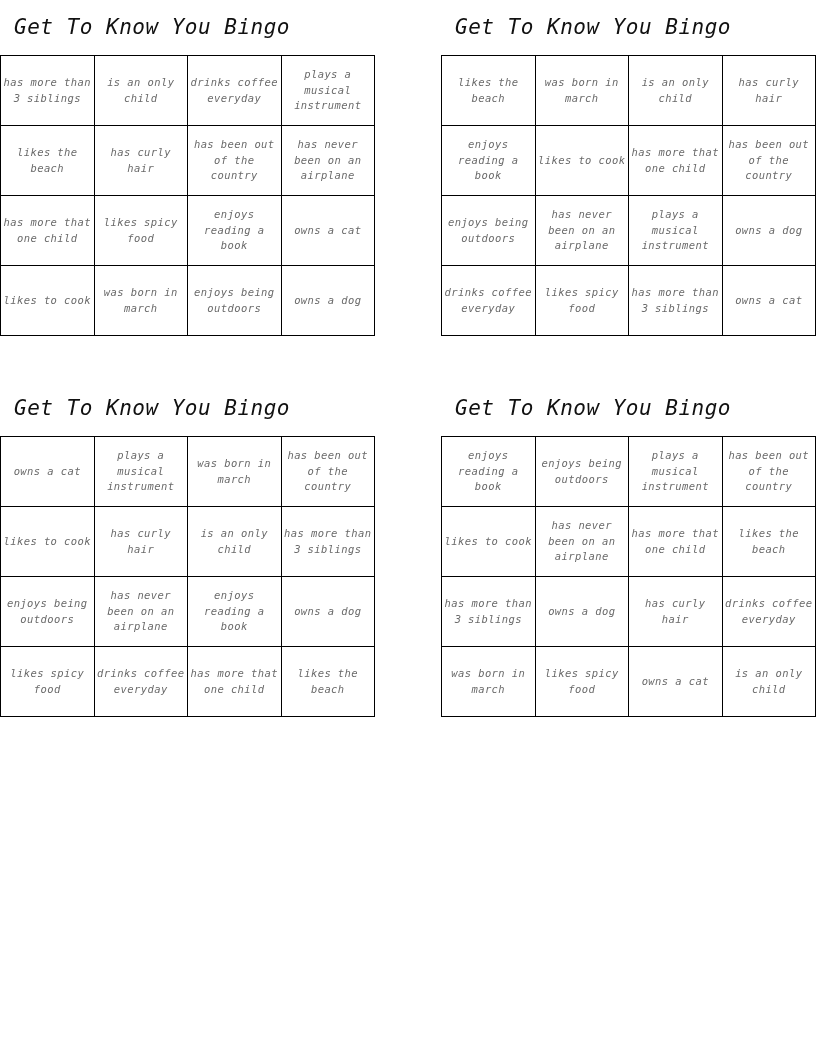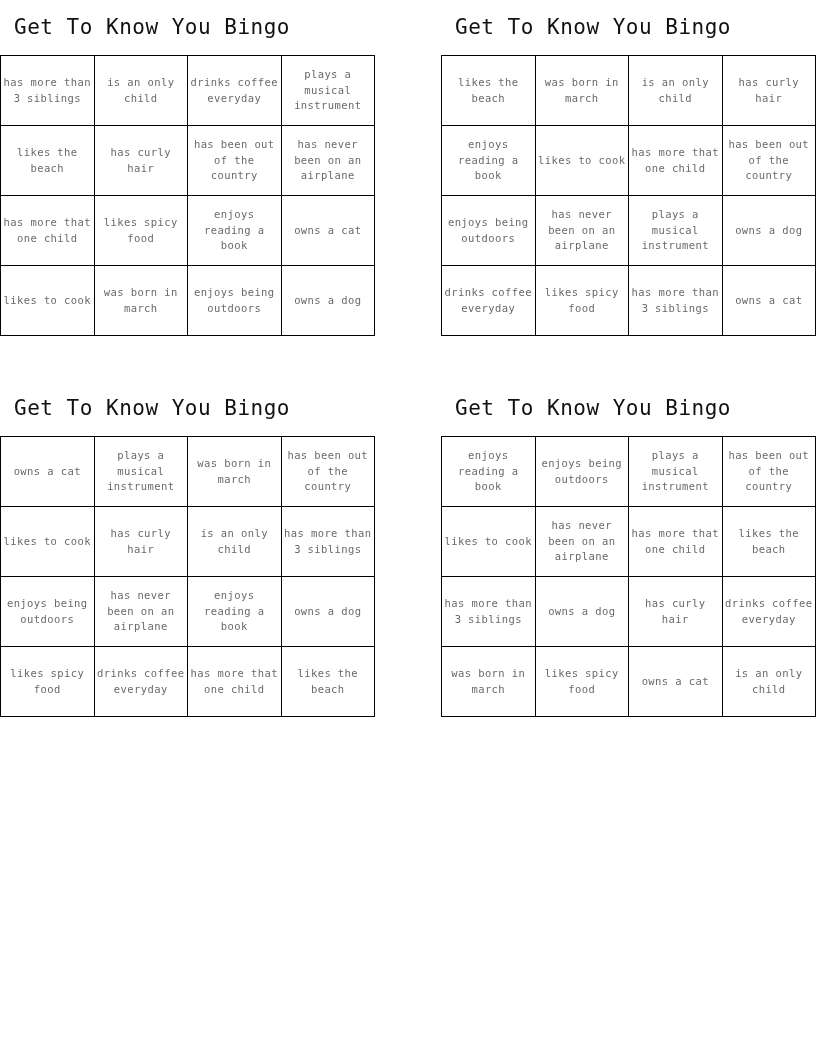--- a/index.html
+++ b/index.html
@@ -1,17 +1,17 @@
 <!DOCTYPE html>
 <html><head>
 <meta charset="utf-8">
 <style>
   html, body { margin: 0; padding: 0; background: #ffffff; }
   body { width: 816px; height: 1056px; position: relative; overflow: hidden; font-family: "DejaVu Sans Mono", monospace; }
-  .card { position: absolute; width: 304px; }
+  .card { position: absolute; width: 304px; font-style: italic; }
   .card-title {
     height: 55px; line-height: 54px; text-align: center;
     font-family: "DejaVu Sans Mono", monospace; font-size: 21px; color: #111;
     letter-spacing: 0.5px; margin: 0; font-weight: normal;
   }
   table.grid { border-collapse: collapse; width: 375px; table-layout: fixed; }
   table.grid td {
     border: 1px solid #000; height: 69px; padding: 0 2px;
     text-align: center; vertical-align: middle;
     font-family: "DejaVu Sans Mono", monospace; font-size: 10.5px; line-height: 15.5px;

